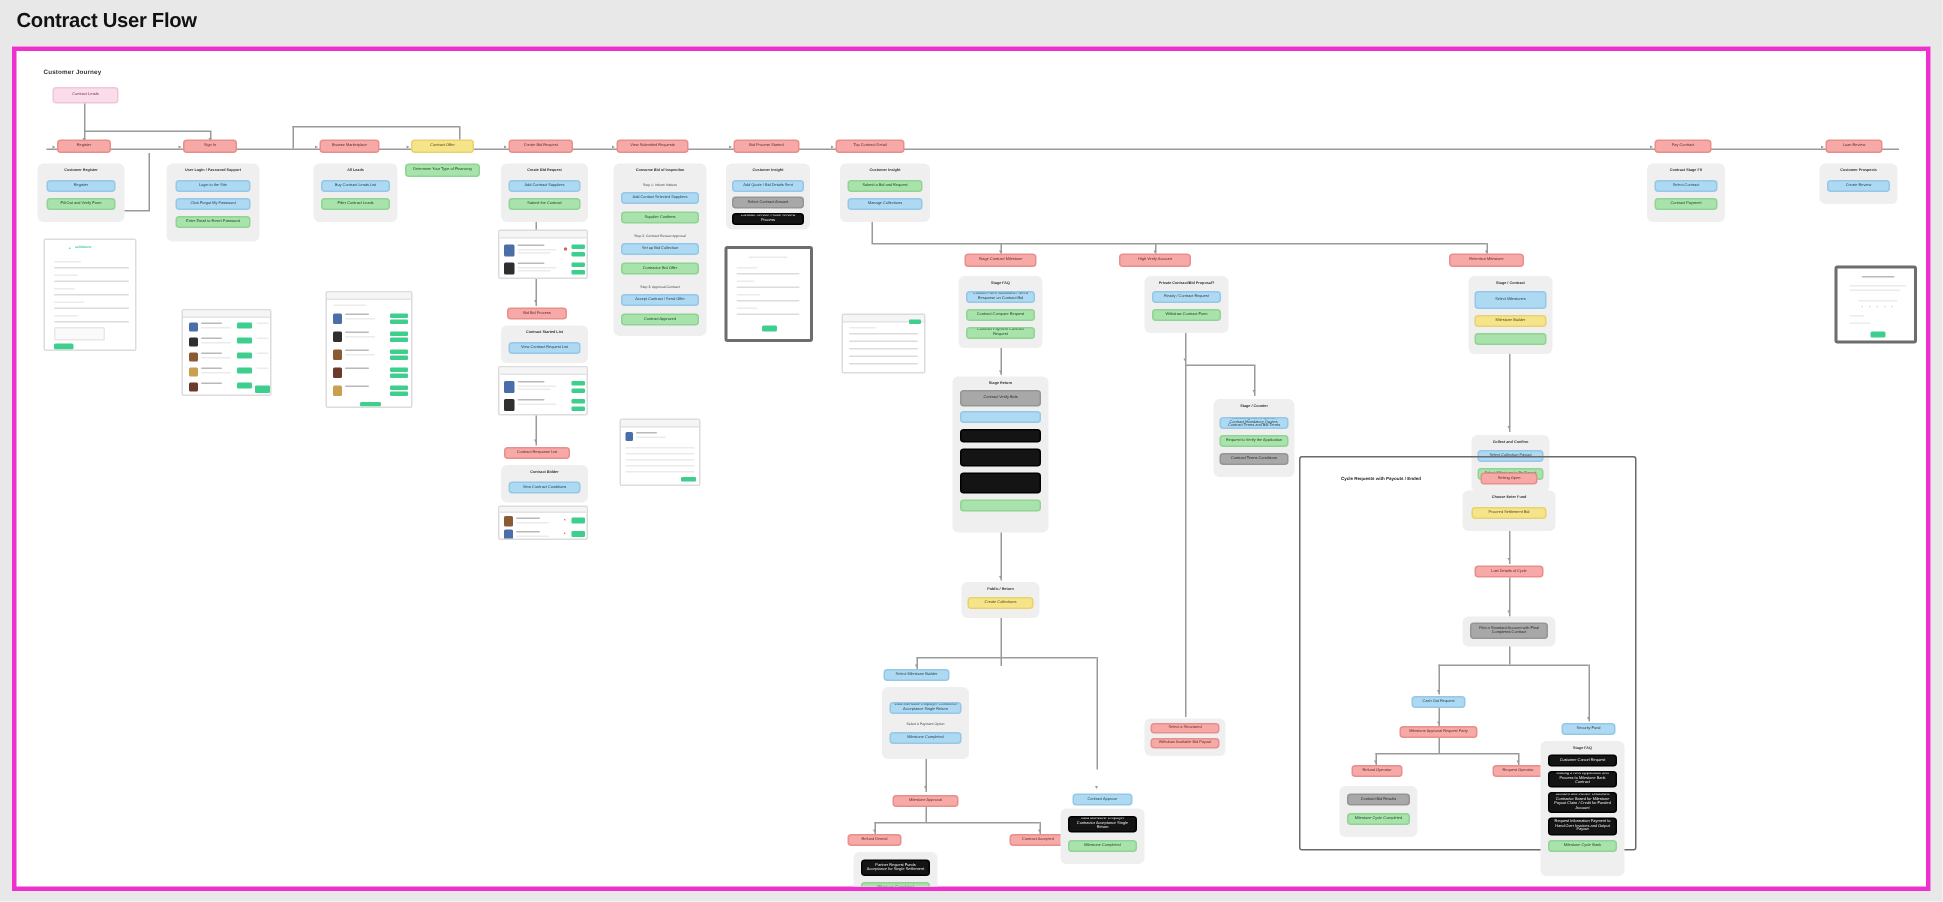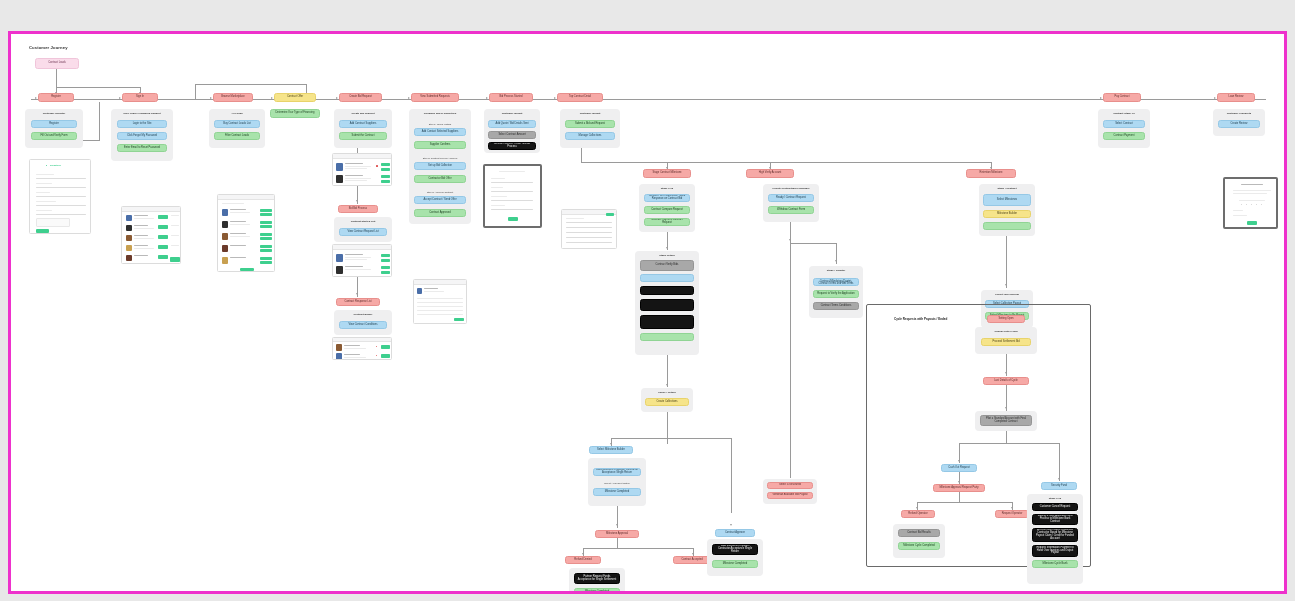--- a/index.html
+++ b/index.html
@@ -105,20 +105,23 @@
   }
   .subregion-title {
     position:absolute; font-size:3px; color:#222; font-weight:bold;
   }
 </style>
 </head>
 <body>
 
 <div id="app">
 
+  <div class="page-header">
+    <div class="page-title">Contract User Flow</div>
+  </div>
 
   <div class="canvas-frame">
     <div class="canvas-inner">
 
       <div class="board-label">Customer Journey</div>
 
       <div class="node n-pinkpale" style="left:24px; top:24px; width:44px; height:11px;">
         <span>Contract Leads</span>
       </div>
 

